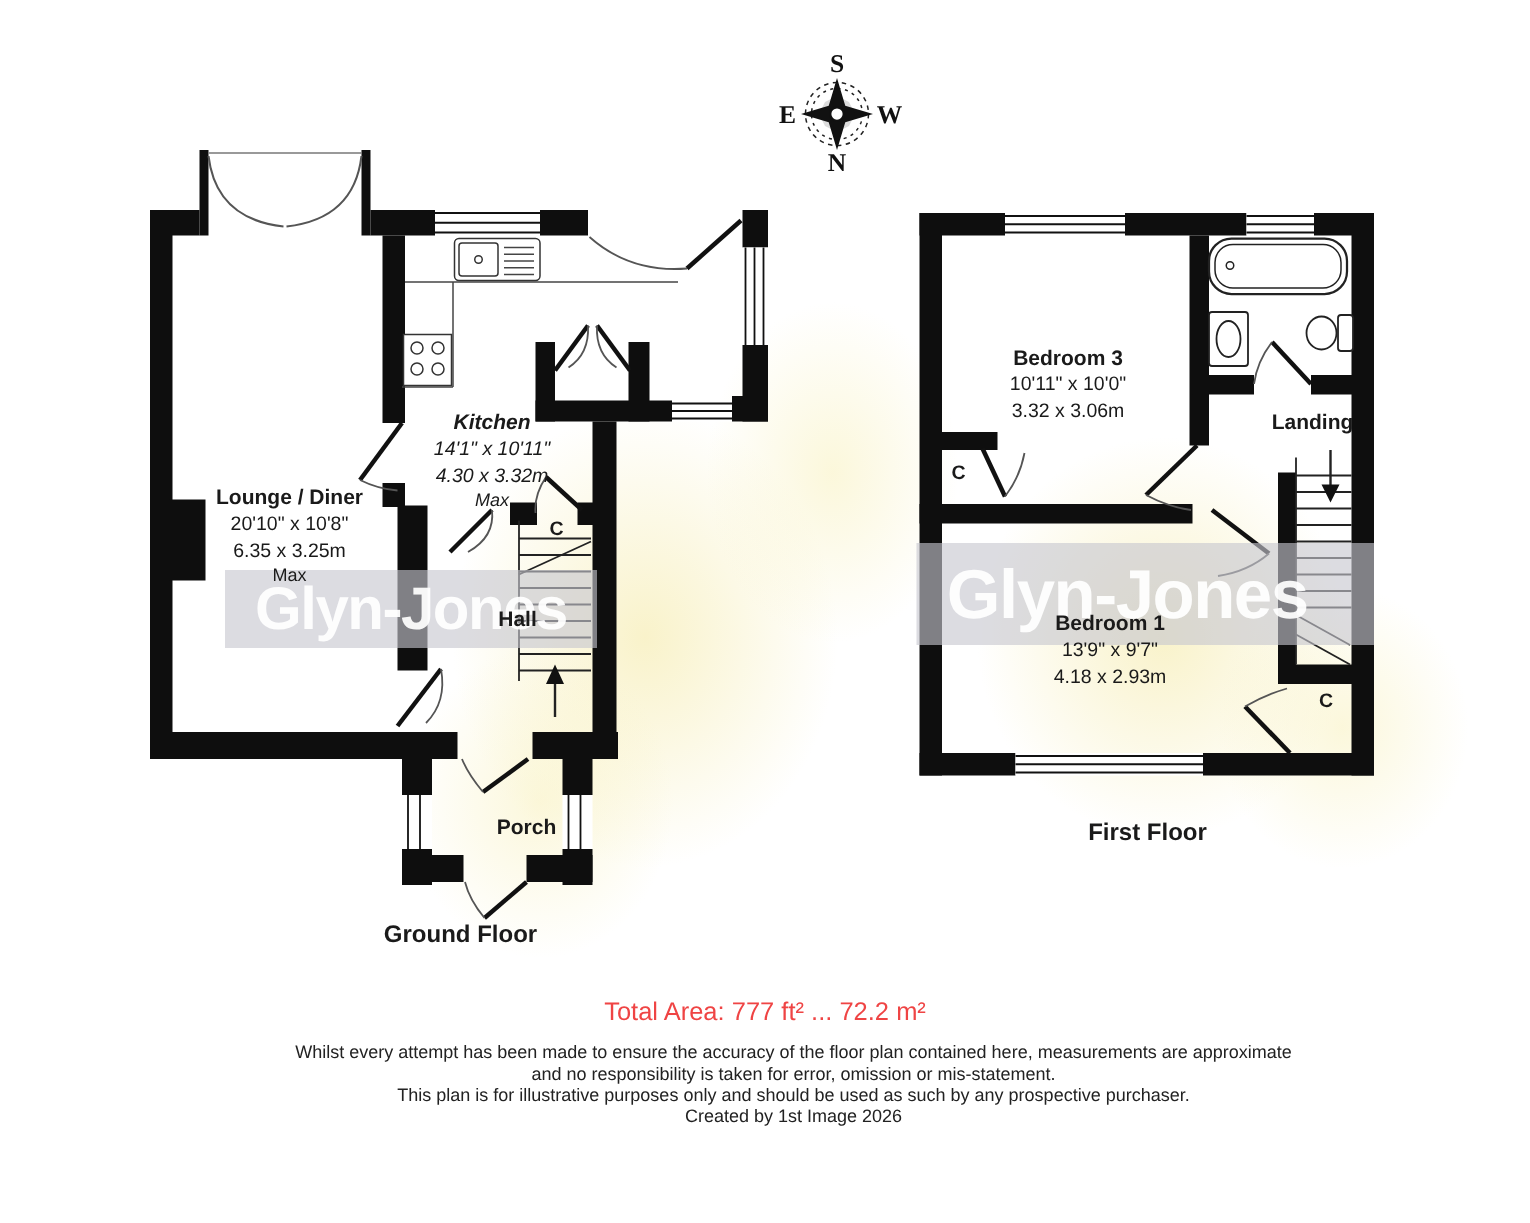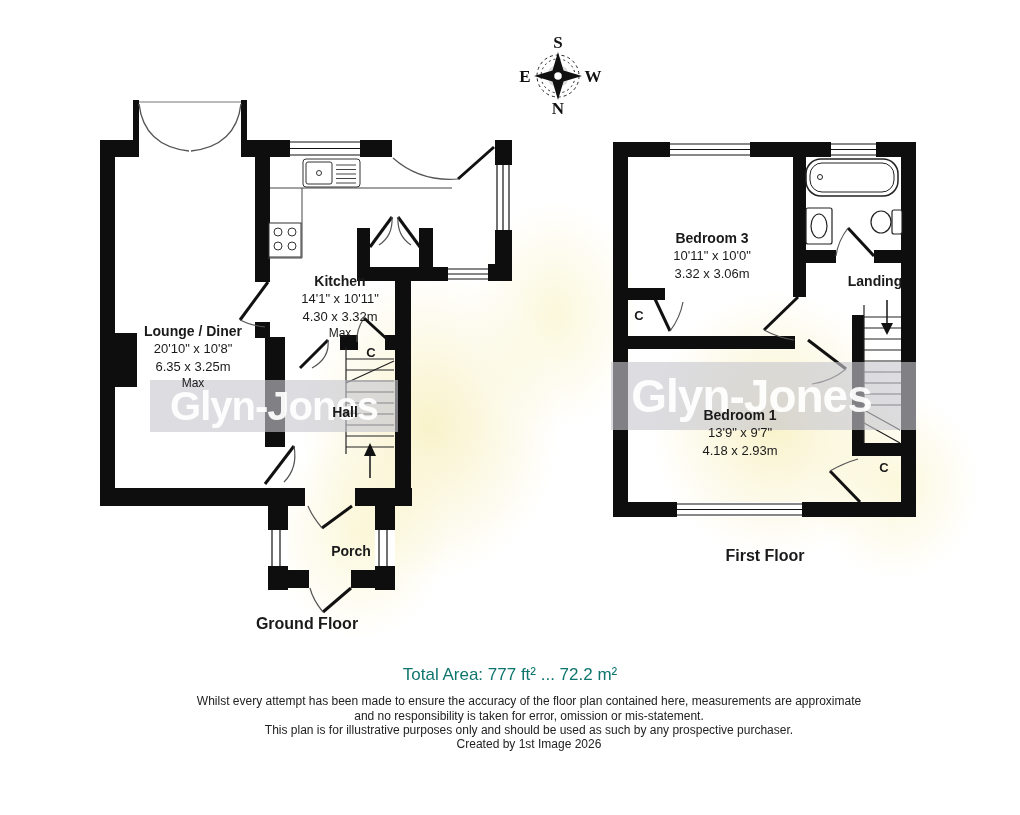--- a/index.html
+++ b/index.html
@@ -13,21 +13,21 @@
   .band{position:absolute;background:rgba(199,199,206,.62);display:flex;align-items:center;justify-content:center;}
   .band .wm{color:rgba(255,255,255,.93);font-weight:bold;letter-spacing:-1px;white-space:nowrap;}
   .lbl{position:absolute;transform:translateX(-50%);text-align:center;white-space:nowrap;}
   .room-name{font-weight:bold;font-size:14px;line-height:18px;}
   .room-dim{font-size:13px;line-height:18px;}
   .room-max{font-size:12px;line-height:15px;}
   .solo-name{font-weight:bold;font-size:14px;padding-left:40px;}
   .cup{position:absolute;transform:translate(-50%,-50%);font-weight:bold;font-size:13px;}
   .floor-title{position:absolute;transform:translateX(-50%);font-weight:bold;font-size:16px;}
   .footer-line{position:absolute;left:0;width:1020px;text-align:center;}
-  .total{font-size:17px;color:#0f766e;}
+  .total{font-size:17px;color:#ef4444;}
   .disc{font-size:12px;color:#222;padding-left:19px;}
 </style>
 </head>
 <body>
 
 <div class="canvas">
 
   <div class="flower f-a" style="left:300px;top:270px;width:260px;height:310px;"></div>
   <div class="flower f-b" style="left:470px;top:200px;width:170px;height:230px;"></div>
   <div class="flower f-a" style="left:650px;top:290px;width:250px;height:270px;"></div>
@@ -270,21 +270,21 @@
   <div class="band" style="left:611px;top:362px;width:305px;height:68px;">
     <span class="wm" style="font-size:46px;transform:translateX(-12px);">Glyn-Jones</span>
   </div>
 
   <div class="lbl" style="left:193px;top:322px;">
     <div class="room-name">Lounge / Diner</div>
     <div class="room-dim">20'10" x 10'8"</div>
     <div class="room-dim">6.35 x 3.25m</div>
     <div class="room-max">Max</div>
   </div>
-  <div class="lbl" style="left:340px;top:272px;">
+  <div class="lbl" style="left:328px;top:272px;font-style:italic;">
     <div class="room-name">Kitchen</div>
     <div class="room-dim">14'1" x 10'11"</div>
     <div class="room-dim">4.30 x 3.32m</div>
     <div class="room-max">Max</div>
   </div>
   <div class="lbl solo-name" style="left:325px;top:404px;">Hall</div>
   <div class="lbl solo-name" style="left:331px;top:543px;">Porch</div>
   <div class="cup" style="left:371px;top:352px;">C</div>
 
   <div class="lbl" style="left:712px;top:229px;">

